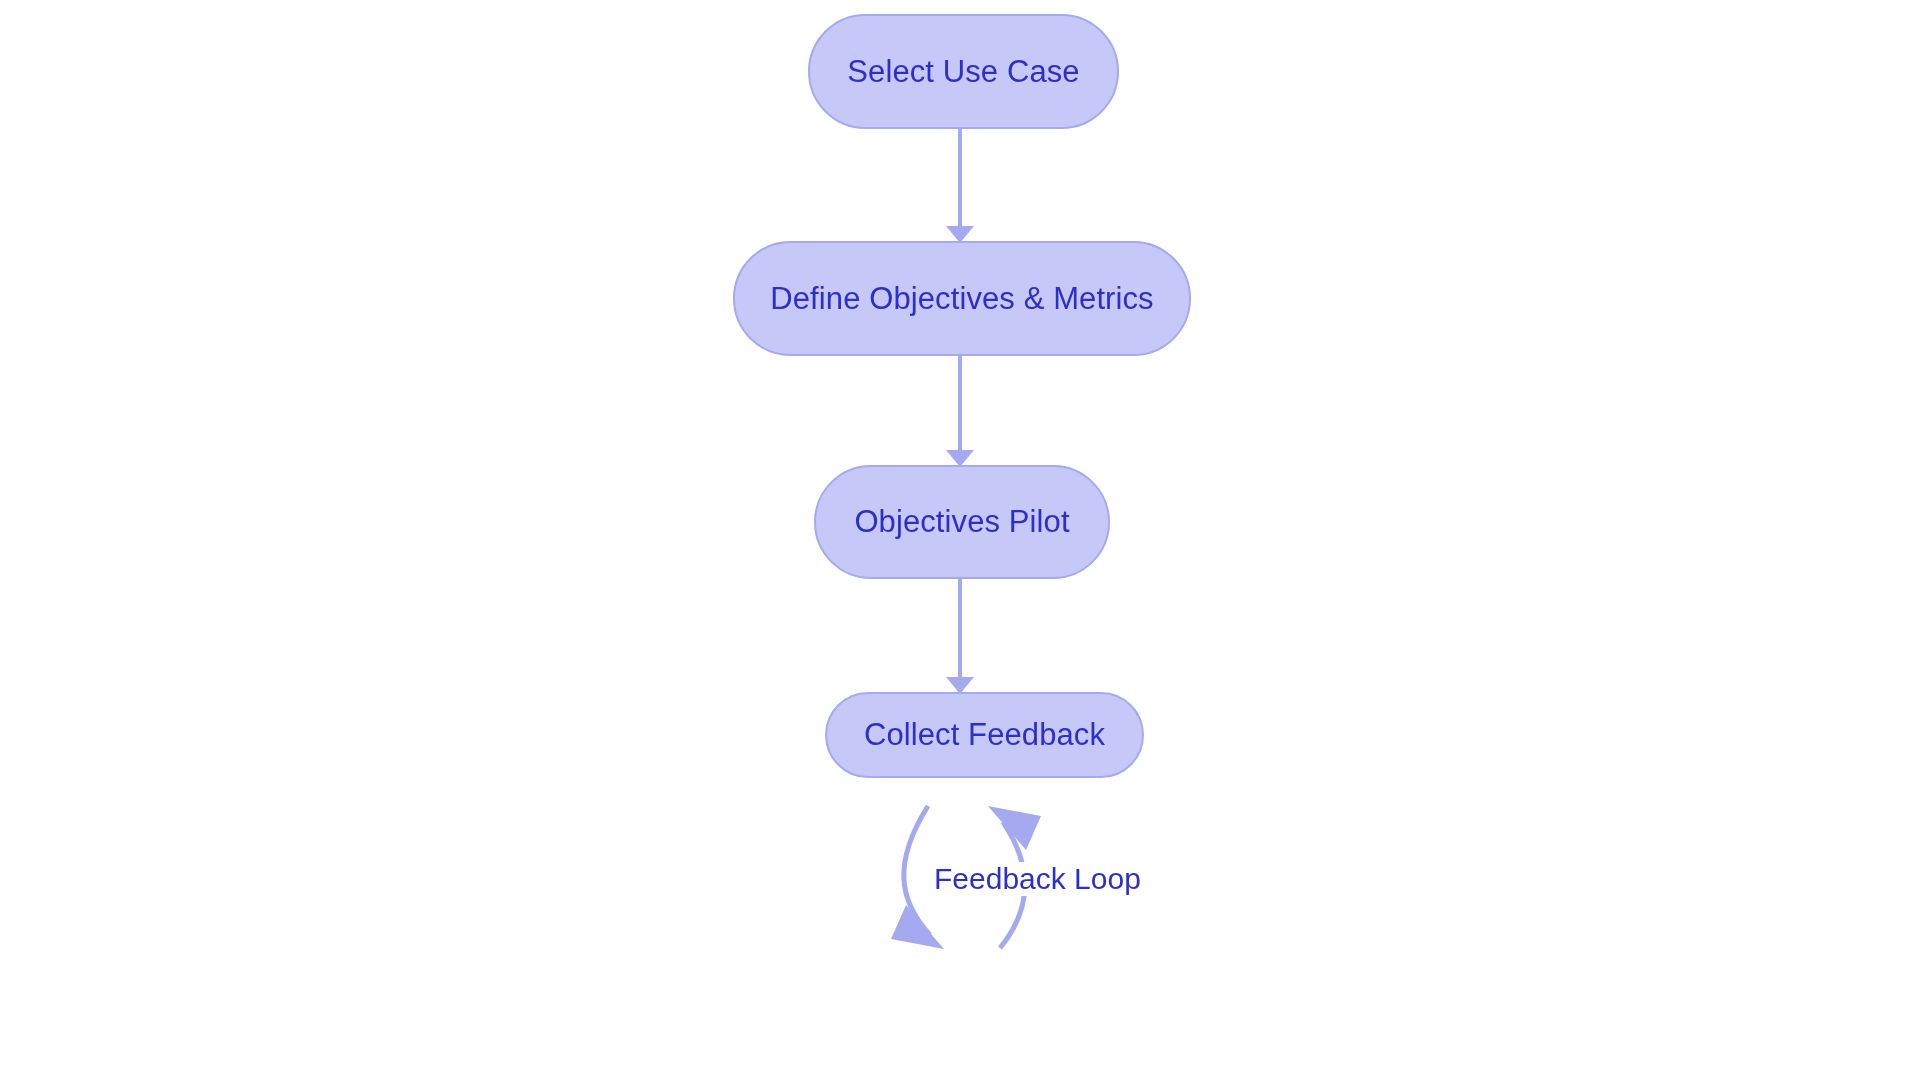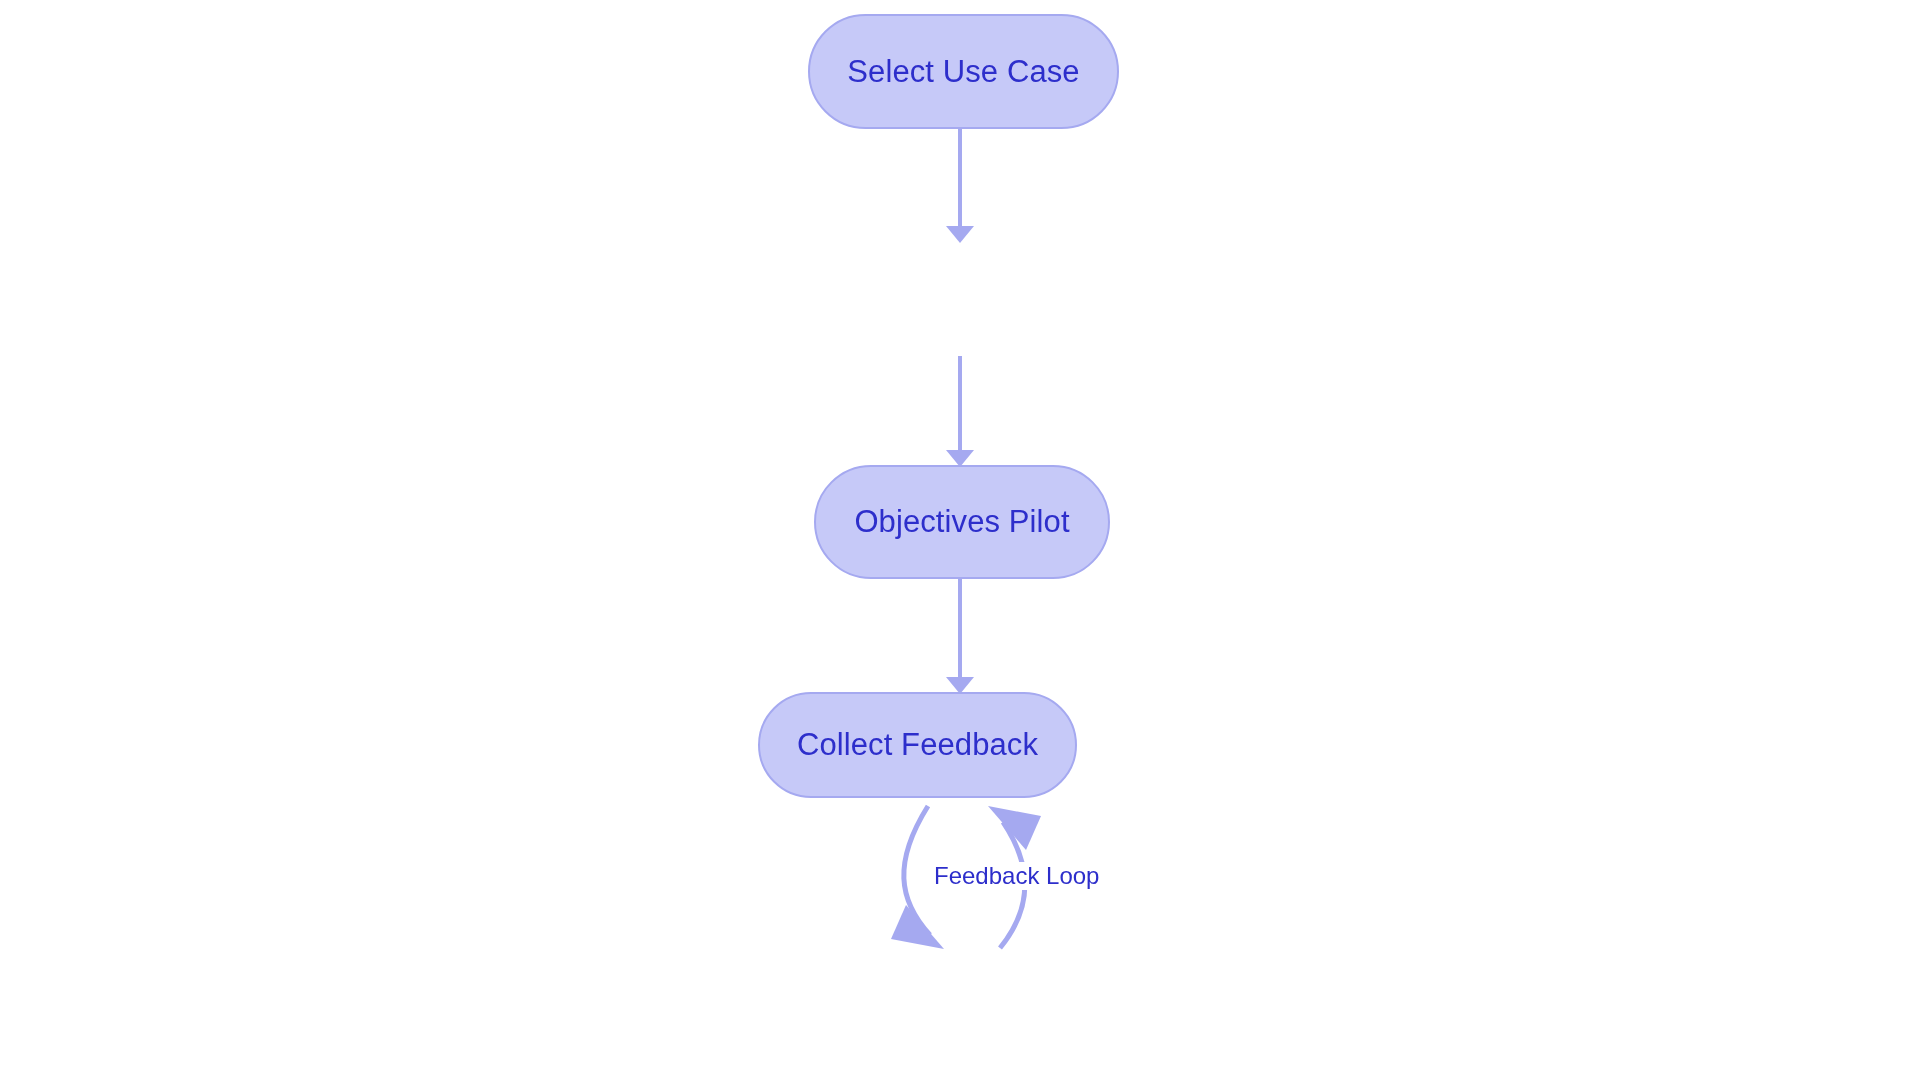--- a/index.html
+++ b/index.html
@@ -38,21 +38,21 @@
     color: #2d2ecb;
     font-size: 31px;
     font-weight: 400;
     letter-spacing: 0.1px;
     white-space: nowrap;
     font-family: "Liberation Sans", sans-serif;
   }
   .edge-label {
     position: absolute;
     color: #2d2ecb;
-    font-size: 24px;
+    font-size: 30px;
     white-space: nowrap;
     font-family: "Liberation Sans", sans-serif;
     background: #ffffff;
     padding: 0 2px;
   }
 </style>
 </head>
 <body>
 
 <div id="flowchart-canvas">
@@ -87,25 +87,28 @@
     <g>
       <path d="M 1000 948 C 1035 905, 1030 862, 1003 822" stroke="#a5a9f0" stroke-width="5" fill="none"></path>
       <path d="M 1026 850 L 988 806 L 1041 816 Z" fill="#a5a9f0"></path>
     </g>
   </svg>
 
   <div class="node" style="left:808px; top:14px; width:311px; height:115px;">
     <span>Select Use Case</span>
   </div>
 
+  <div class="node" style="left:733px; top:241px; width:458px; height:115px;">
+    <span>Define Objectives &amp; Metrics</span>
+  </div>
 
   <div class="node" style="left:814px; top:465px; width:296px; height:114px;">
     <span>Objectives Pilot</span>
   </div>
 
-  <div class="node" style="left:758px; top:692px; width:319px; height:106px;">
+  <div class="node" style="left:825px; top:692px; width:319px; height:86px;">
     <span>Collect Feedback</span>
   </div>
 
 
   <div class="edge-label" style="left:932px; top:862px;">Feedback Loop</div>
 
 </div>
 
 </body></html>

